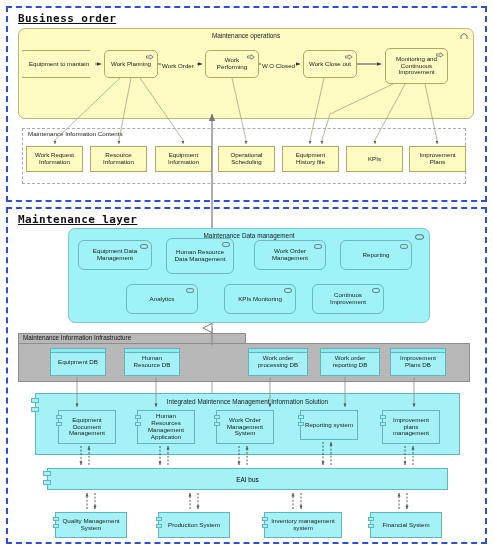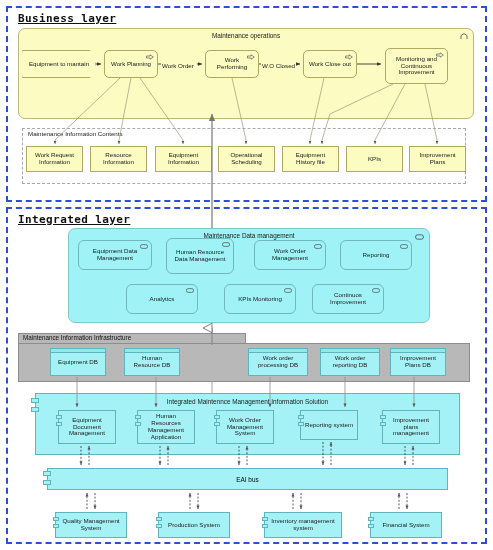--- a/index.html
+++ b/index.html
@@ -195,21 +195,21 @@
     width: 493px; height: 550px;
     pointer-events: none;
   }
 </style>
 </head>
 <body>
 
 <div id="canvas">
 
   <div class="layer-frame" style="left:6px; top:6px; width:481px; height:196px;"></div>
-  <div class="layer-title" style="left:18px; top:12px;">Business layer</div>
+  <div class="layer-title" style="left:18px; top:12px;">Business order</div>
 
   <div class="biz-group" style="left:18px; top:28px; width:456px; height:91px;">
     <div class="biz-group-title">Maintenance operations</div>
     <div class="ico" style="right:5px; top:4px; width:8px; height:7px;">
       <svg width="8" height="7" viewBox="0 0 8 7">
         <path d="M1 6 L1 2.6 L4 0.6 L7 2.6 L7 6" fill="none" stroke="#333" stroke-width="0.7"></path>
       </svg>
     </div>
   </div>
 
@@ -275,21 +275,21 @@
     <span>Equipment History file</span>
   </div>
   <div class="node biz-obj" style="left:346px; top:146px; width:57px; height:26px;">
     <span>KPIs</span>
   </div>
   <div class="node biz-obj" style="left:409px; top:146px; width:57px; height:26px;">
     <span>Improvement Plans</span>
   </div>
 
   <div class="layer-frame" style="left:6px; top:207px; width:481px; height:337px;"></div>
-  <div class="layer-title" style="left:18px; top:213px;">Integrated layer</div>
+  <div class="layer-title" style="left:18px; top:213px;">Maintenance layer</div>
 
   <div class="app-group" style="left:68px; top:228px; width:362px; height:95px;">
     <div class="app-group-title">Maintenance Data management</div>
     <div class="ico" style="right:6px; top:5px;">
       <svg width="9" height="6" viewBox="0 0 9 6">
         <rect x="0.5" y="0.8" width="8" height="4.4" rx="2.2" fill="none" stroke="#333" stroke-width="0.7"></rect>
       </svg>
     </div>
   </div>
 

